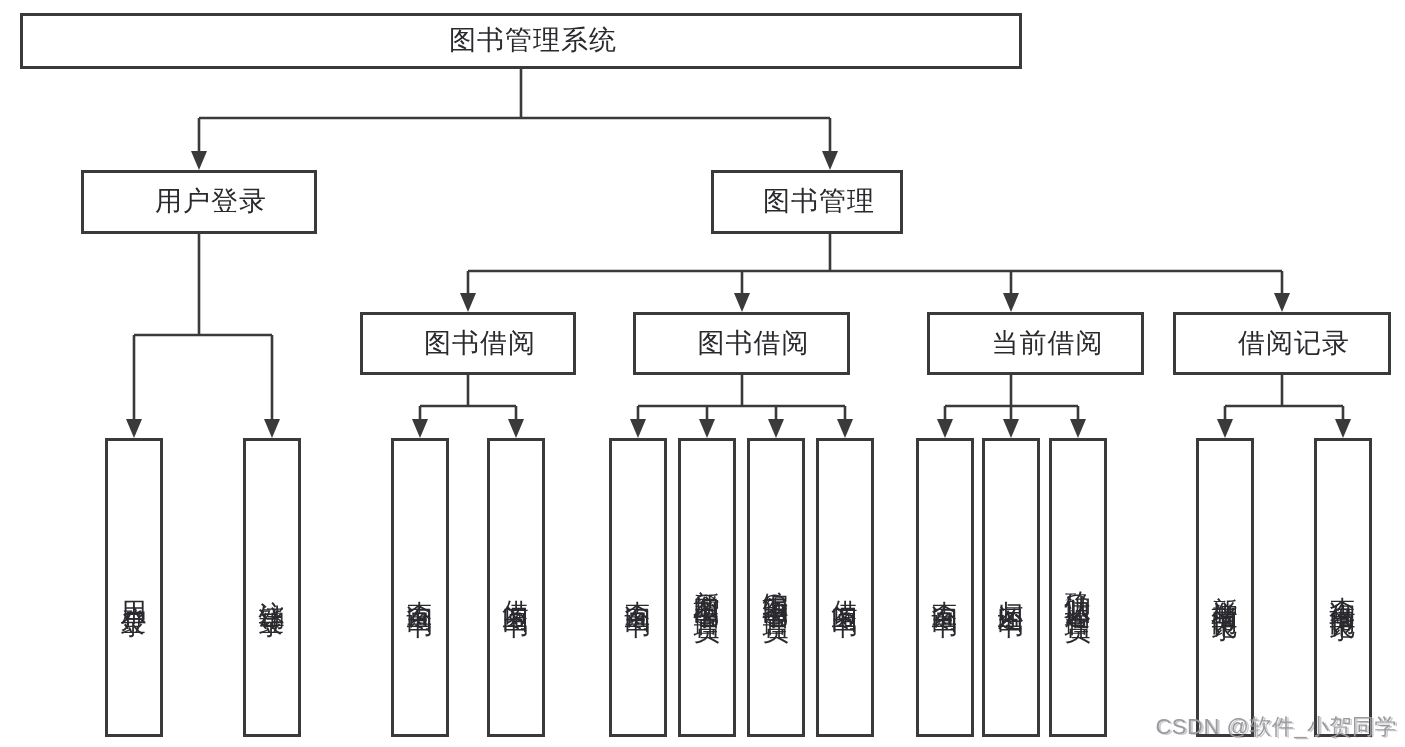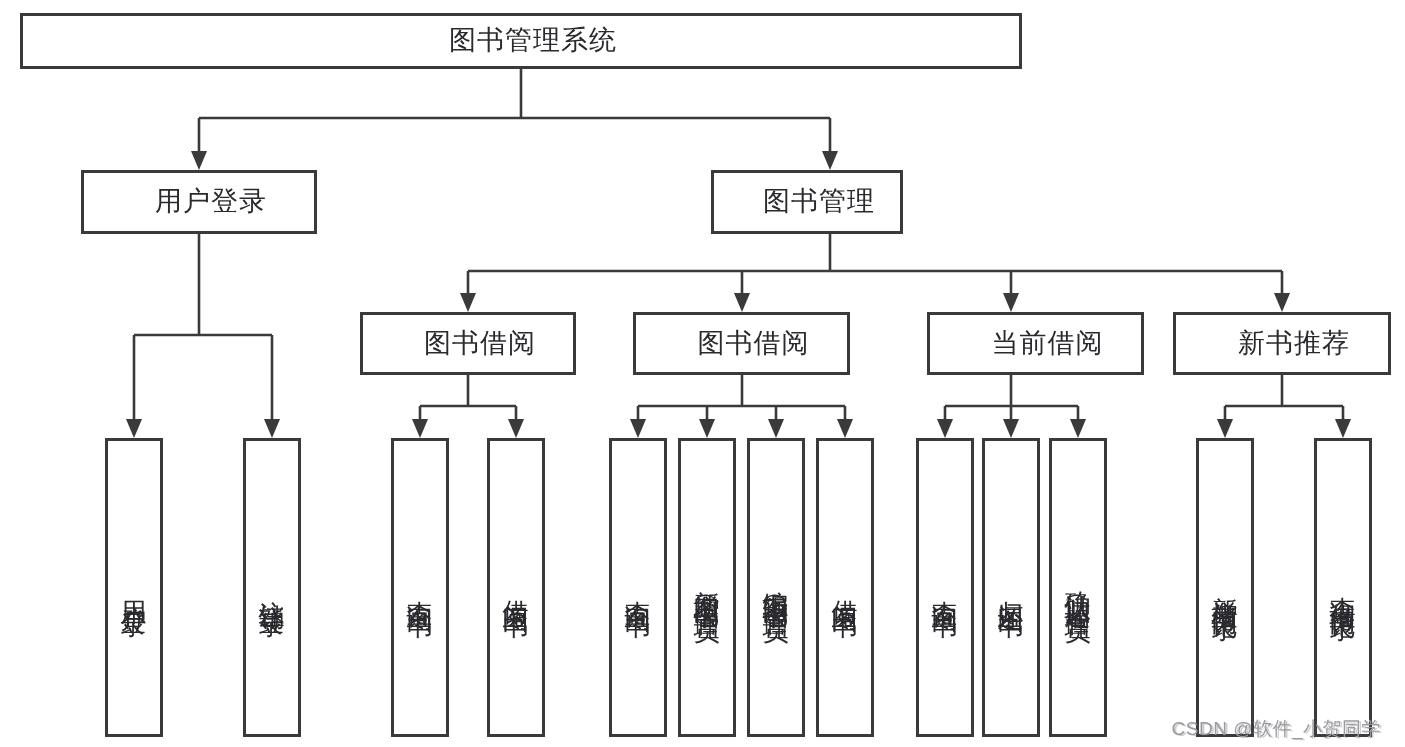--- a/index.html
+++ b/index.html
@@ -40,23 +40,23 @@
   .v span {
     writing-mode: vertical-rl;
     text-orientation: mixed;
     letter-spacing: 4px;
     line-height: 1;
     font-size: 26px;
   }
   .watermark {
     position: absolute;
     z-index: 3;
-    right: 24px;
+    right: 8px;
     bottom: 5px;
-    font-size: 19px;
+    font-size: 22px;
     letter-spacing: 0.5px;
     color: var(--watermark);
     text-shadow: 2px 1px 0 rgba(90, 90, 100, 0.30);
     margin-left: 24px;
   }
 </style>
 </head>
 <body>
 
 <div class="canvas">
@@ -98,21 +98,21 @@
   </svg>
 
   <div class="box h" style="left:20px; top:13px; width:1002px; height:56px;">图书管理系统</div>
 
   <div class="box h" style="left:81px; top:170px; width:236px; height:64px;">用户登录</div>
   <div class="box h" style="left:711px; top:170px; width:192px; height:64px;">图书管理</div>
 
   <div class="box h" style="left:360px; top:312px; width:216px; height:63px;">图书借阅</div>
   <div class="box h" style="left:633px; top:312px; width:217px; height:63px;text-align:right;">图书借阅</div>
   <div class="box h" style="left:927px; top:312px; width:217px; height:63px;">当前借阅</div>
-  <div class="box h" style="left:1173px; top:312px; width:218px; height:63px;">新书推荐</div>
+  <div class="box h" style="left:1173px; top:312px; width:218px; height:63px;">借阅记录</div>
 
   <div class="box v" style="left:105px;">
     <span>用户登录</span>
   </div>
   <div class="box v" style="left:243px;">
     <span>注销登录</span>
   </div>
 
   <div class="box v" style="left:391px;">
     <span>查询图书</span>

